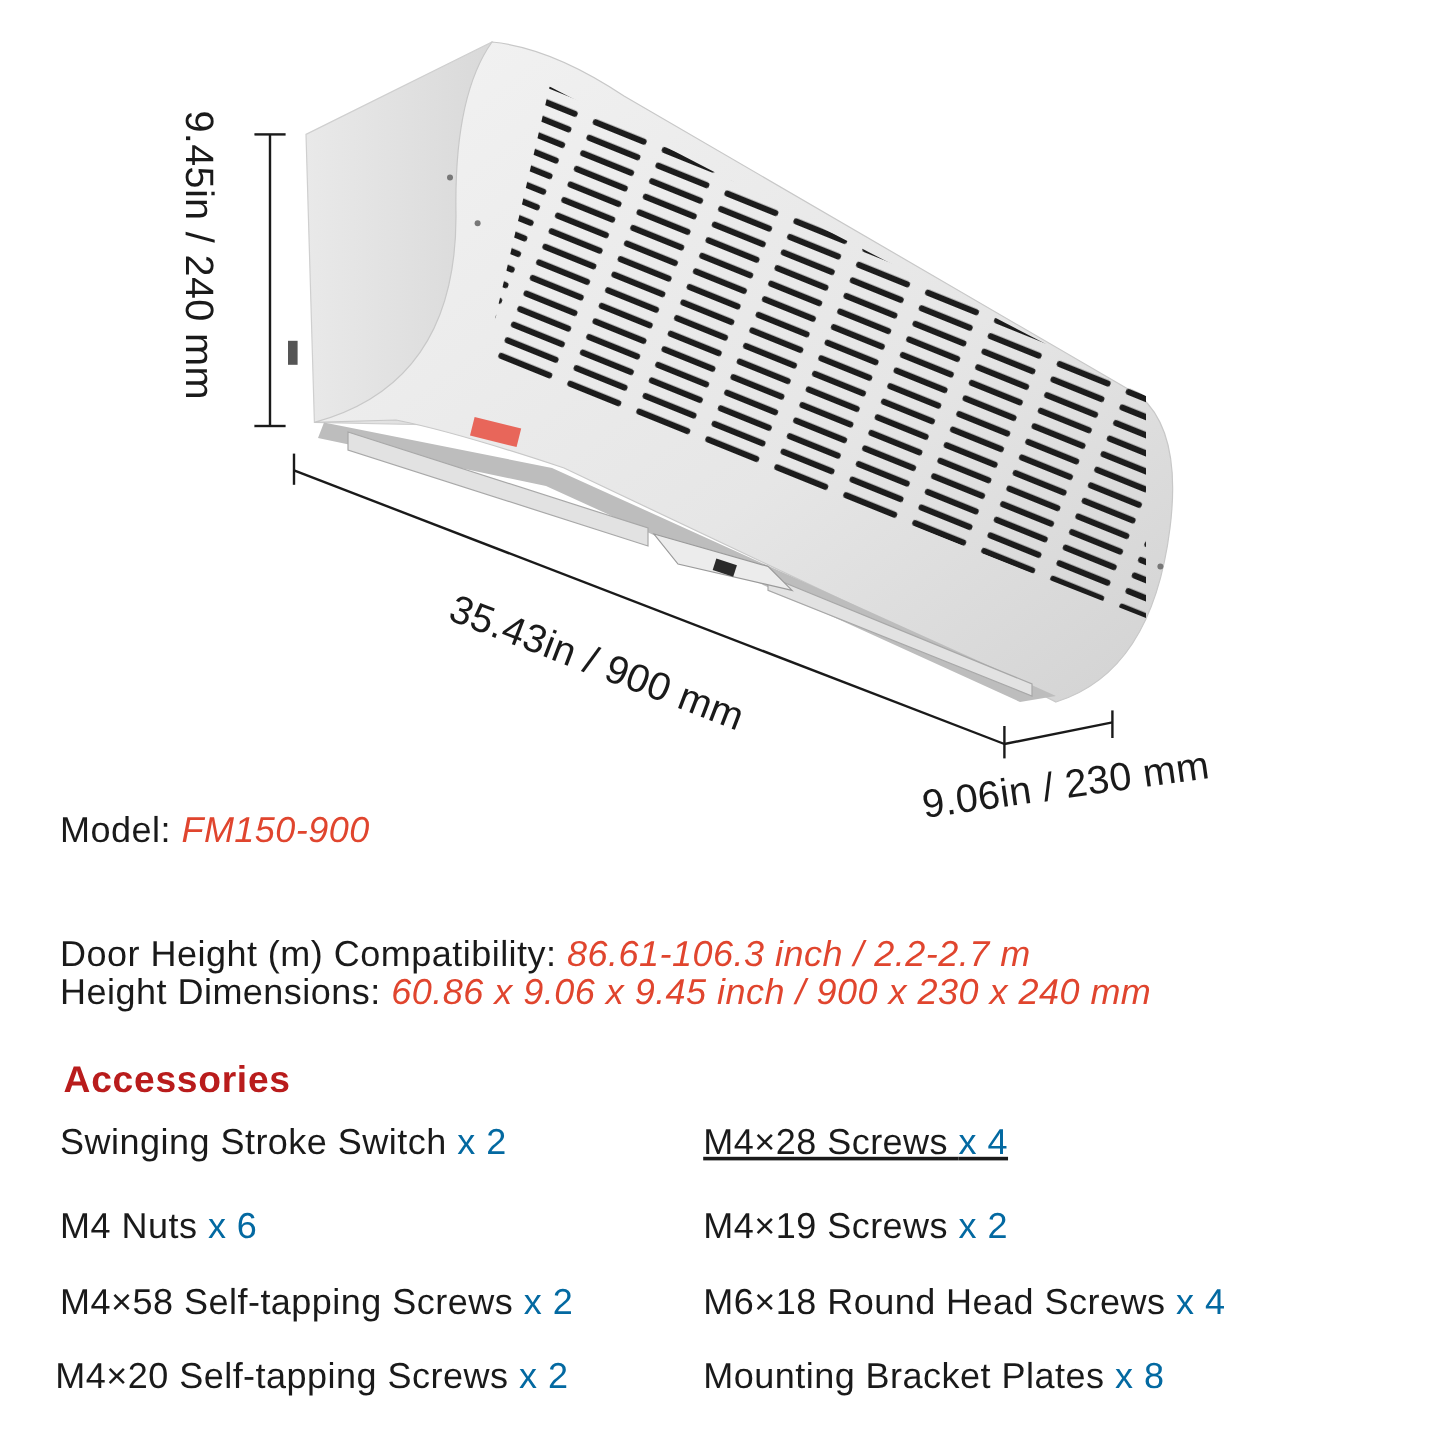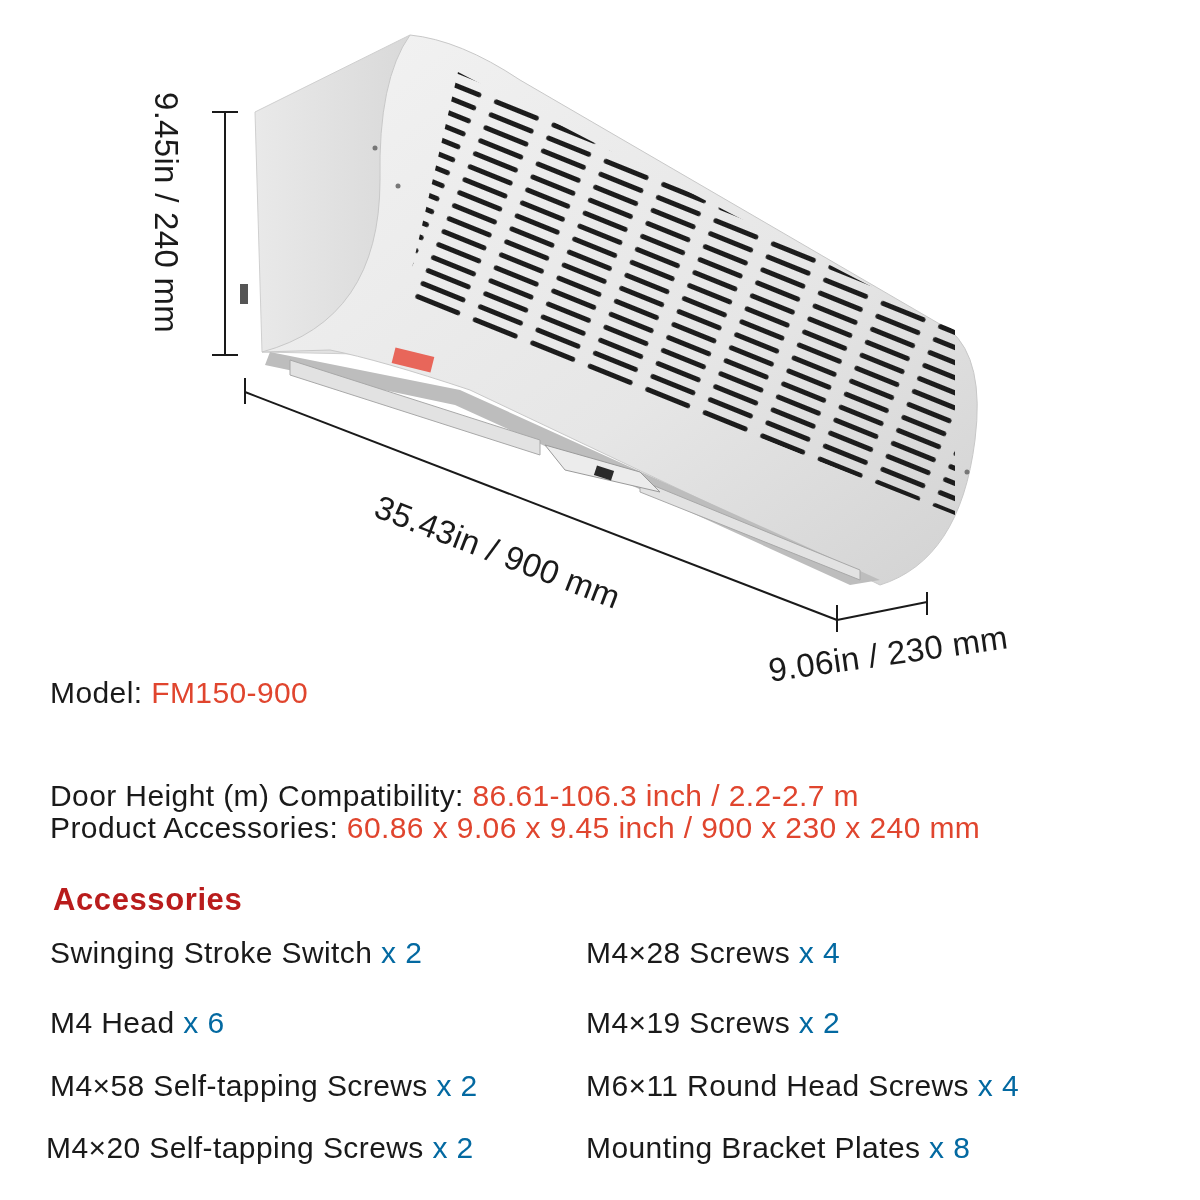--- a/index.html
+++ b/index.html
@@ -1,21 +1,21 @@
 <!DOCTYPE html>
 <html><head>
   <meta charset="utf-8">
   <style>
     html, body { margin: 0; padding: 0; background: #ffffff; }
     body { width: 1200px; height: 1200px; position: relative; overflow: hidden;
            font-family: "Liberation Sans", "DejaVu Sans", sans-serif; color: #1a1a1a; }
     .abs { position: absolute; }
     .dim-label { font-size: 33px; color: #1a1a1a; white-space: nowrap; letter-spacing: 0.3px; }
     .spec-line { position: absolute; left: 50px; font-size: 30px; white-space: nowrap; letter-spacing: 0.4px; }
-    .spec-line .val { color: #e0452e; }
+    .spec-line .val { color: #e0452e; font-style: italic; }
     .acc-title { position: absolute; left: 53px; top: 882px; font-size: 31px; font-weight: bold;
                  color: #b91c1c; letter-spacing: 0.6px; }
     .acc-item { position: absolute; font-size: 30px; white-space: nowrap; letter-spacing: 0.4px; }
     .acc-item .qty { color: #0369a1; }
   </style>
 </head>
 <body>
 
 <svg class="abs" style="left:0;top:0" width="1200" height="680" viewBox="0 0 1200 680">
   <defs>
@@ -78,41 +78,41 @@
 <div class="abs dim-label" style="left:383px;top:488px;transform-origin:0 0;transform:rotate(21deg);">35.43in / 900 mm</div>
 <div class="abs dim-label" style="left:766px;top:652px;transform-origin:0 0;transform:rotate(-8deg);">9.06in / 230 mm</div>
 
 <div class="spec-line" style="top:676px;">
   <span>Model: </span><span class="val">FM150-900</span>
 </div>
 <div class="spec-line" style="top:779px;text-align:center;">
   <span>Door Height (m) Compatibility: </span><span class="val">86.61-106.3 inch / 2.2-2.7 m</span>
 </div>
 <div class="spec-line" style="top:811px;">
-  <span>Product Accessories: </span><span class="val">60.86 x 9.06 x 9.45 inch / 900 x 230 x 240 mm</span>
+  <span>Height Dimensions: </span><span class="val">60.86 x 9.06 x 9.45 inch / 900 x 230 x 240 mm</span>
 </div>
 
 <div class="acc-title">Accessories</div>
 
 <div class="acc-item" style="left:50px;top:936px;">
   <span>Swinging Stroke Switch </span><span class="qty">x 2</span>
 </div>
-<div class="acc-item" style="left:586px;top:936px;">
+<div class="acc-item" style="left:586px;top:936px;text-decoration:underline;">
   <span>M4×28 Screws </span><span class="qty">x 4</span>
 </div>
 <div class="acc-item" style="left:50px;top:1006px;">
-  <span>M4 Head </span><span class="qty">x 6</span>
+  <span>M4 Nuts </span><span class="qty">x 6</span>
 </div>
 <div class="acc-item" style="left:586px;top:1006px;">
   <span>M4×19 Screws </span><span class="qty">x 2</span>
 </div>
 <div class="acc-item" style="left:50px;top:1069px;">
   <span>M4×58 Self-tapping Screws </span><span class="qty">x 2</span>
 </div>
 <div class="acc-item" style="left:586px;top:1069px;">
-  <span>M6×11 Round Head Screws </span><span class="qty">x 4</span>
+  <span>M6×18 Round Head Screws </span><span class="qty">x 4</span>
 </div>
 <div class="acc-item" style="left:46px;top:1131px;">
   <span>M4×20 Self-tapping Screws </span><span class="qty">x 2</span>
 </div>
 <div class="acc-item" style="left:586px;top:1131px;">
   <span>Mounting Bracket Plates </span><span class="qty">x 8</span>
 </div>
 
 </body></html>

